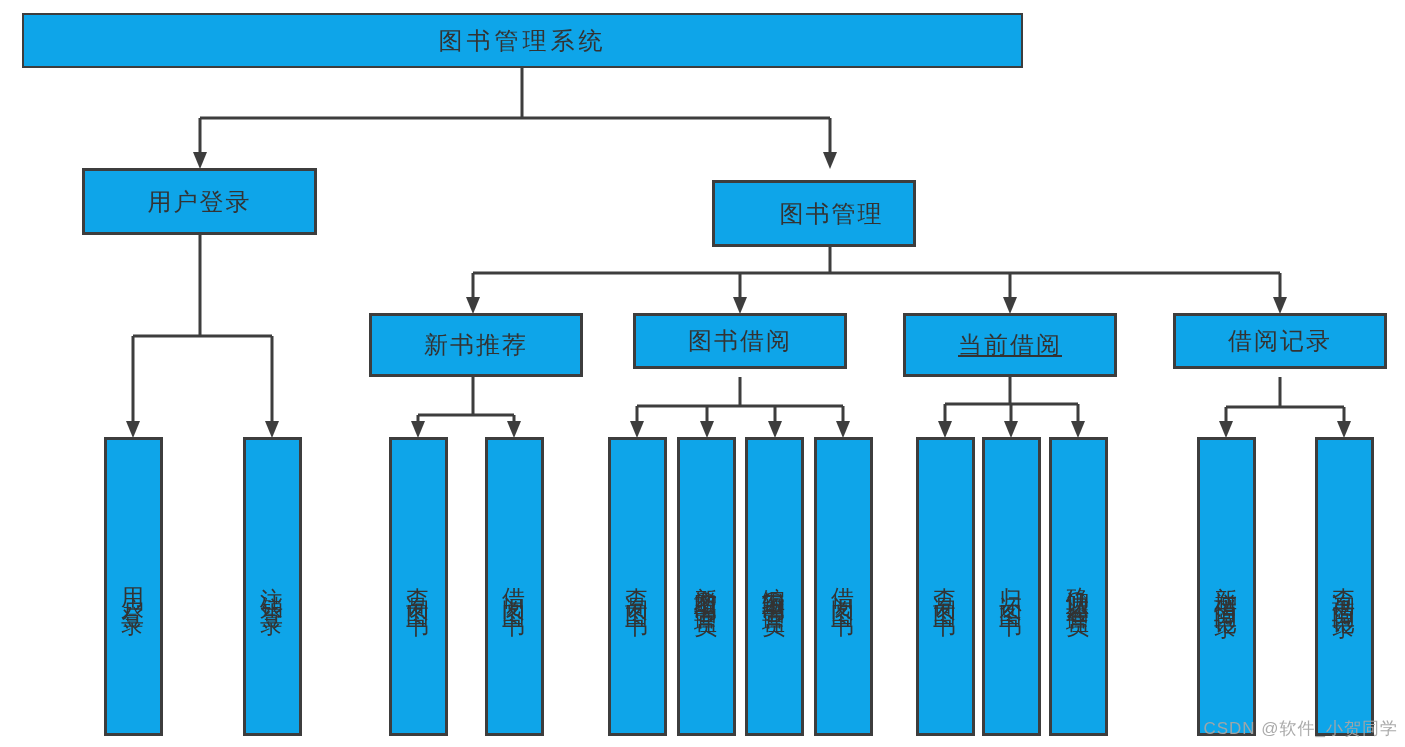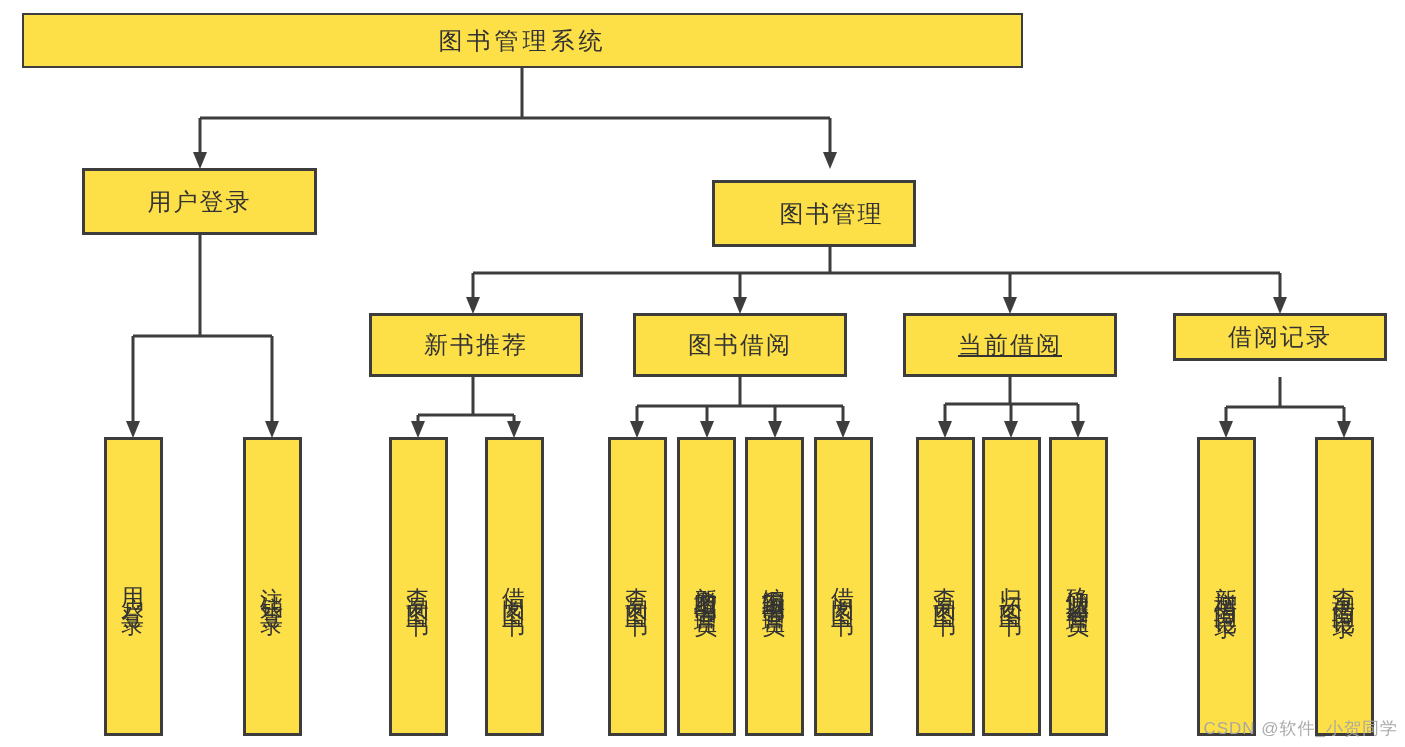--- a/index.html
+++ b/index.html
@@ -4,21 +4,21 @@
 <style>
   * { margin:0; padding:0; box-sizing:border-box; }
   html,body { background:#ffffff; }
   body { font-family:"Liberation Sans","DejaVu Sans",sans-serif; }
   .stage {
     position:relative; width:1405px; height:747px;
     background:#ffffff; overflow:hidden; color:#333333;
   }
   .stage > svg { position:absolute; left:0; top:0; }
   .node {
-    position:absolute; background:#fde047;
+    position:absolute; background:#0ea5e9;
     border:3px solid #3d3d3d;
     display:flex; align-items:center; justify-content:center;
     font-size:24px; color:#333333; letter-spacing:2px;
     white-space:nowrap;
   }
   .node.root { border-width:2px; letter-spacing:4px; }
   .leaf {
     writing-mode:vertical-rl;
     font-size:23px; letter-spacing:9px;
   }
@@ -85,27 +85,27 @@
   <div class="node" style="left:82px; top:168px; width:235px; height:67px;">
     <span>用户登录</span>
   </div>
   <div class="node" style="left:712px; top:180px; width:204px; height:67px;padding-left:35px;">
     <span>图书管理</span>
   </div>
 
   <div class="node" style="left:369px; top:313px; width:214px; height:64px;">
     <span>新书推荐</span>
   </div>
-  <div class="node" style="left:633px; top:313px; width:214px; height:64px;">
+  <div class="node" style="left:633px; top:313px; width:214px; height:56px;">
     <span>图书借阅</span>
   </div>
   <div class="node" style="left:903px; top:313px; width:214px; height:64px;text-decoration:underline;">
     <span>当前借阅</span>
   </div>
-  <div class="node" style="left:1173px; top:313px; width:214px; height:48px;">
+  <div class="node" style="left:1173px; top:313px; width:214px; height:56px;">
     <span>借阅记录</span>
   </div>
 
   <div class="node leaf" style="left:104px; top:437px; width:59px; height:299px;">
     <span>用户登录</span>
   </div>
   <div class="node leaf" style="left:243px; top:437px; width:59px; height:299px;">
     <span>注销登录</span>
   </div>
   <div class="node leaf" style="left:389px; top:437px; width:59px; height:299px;">

